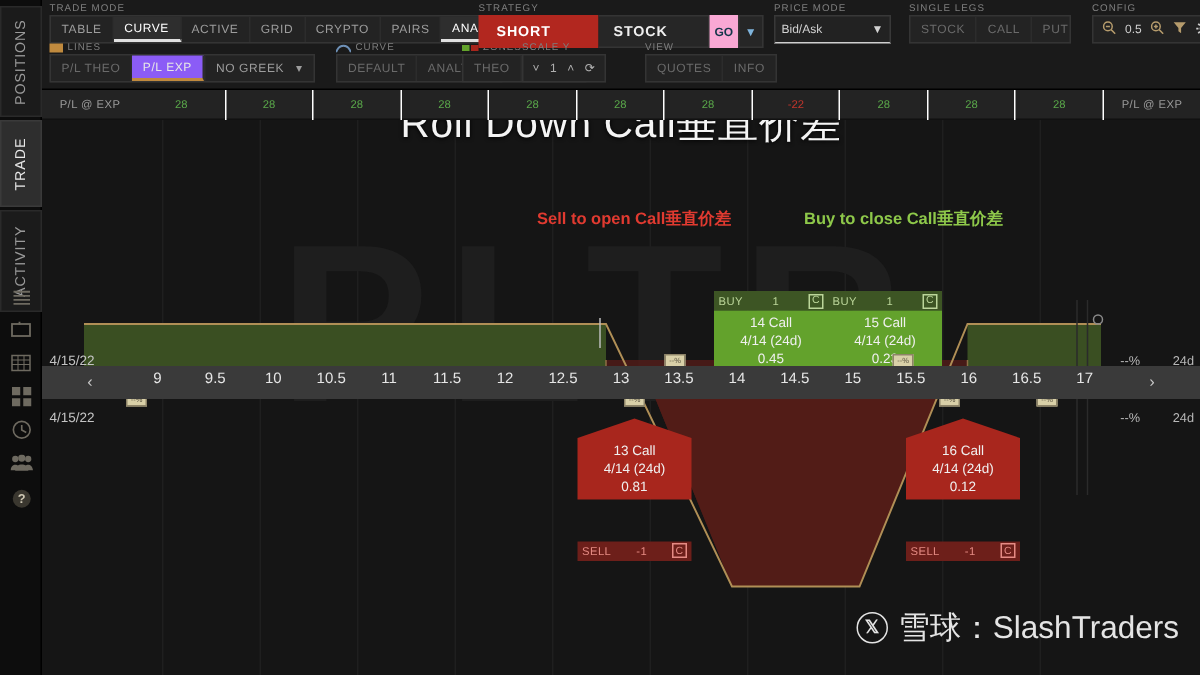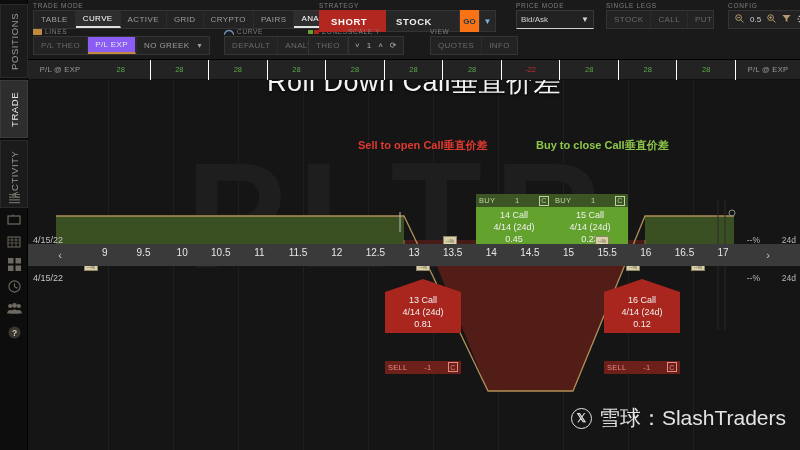--- a/index.html
+++ b/index.html
@@ -56,29 +56,29 @@
 
   .lineshdr { display: flex; align-items: center; gap: 3px; }
   .swatch-line { width: 9px; height: 6px; }
   .swatch-zone { display: flex; gap: 1px; }
   .sq { width: 5px; height: 4px; }
 
   #strategy { display: flex; height: 22px; }
   .stratshort {
     background: #b2271f; color: #fff; font-size: 9.5px; font-weight: bold;
     letter-spacing: .6px; display: flex; align-items: center;
-    padding: 0 12px; width: 67px;
+    padding: 0 12px; width: 80px;
   }
   .stratstock {
     background: #262626; color: #efefef; font-size: 9.5px; font-weight: bold;
     letter-spacing: .6px; display: flex; align-items: center;
     padding: 0 10px; width: 74px; border: 1px solid #343434; border-left: none;
   }
   .gobtn {
-    background: #f97316; color: #14364a; font-size: 8px; font-weight: bold;
+    background: #f9a8d4; color: #14364a; font-size: 8px; font-weight: bold;
     display: flex; align-items: center; justify-content: center; width: 19px;
   }
   .caretbtn {
     background: #262626; border: 1px solid #343434; width: 17px;
     display: flex; align-items: center; justify-content: center; color: #7fb4dc;
     font-size: 8px;
   }
   .selectbox {
     display: flex; align-items: center; justify-content: space-between;
     background: #222; border: 1px solid #383838; border-bottom: 1px solid #cfcfcf;

